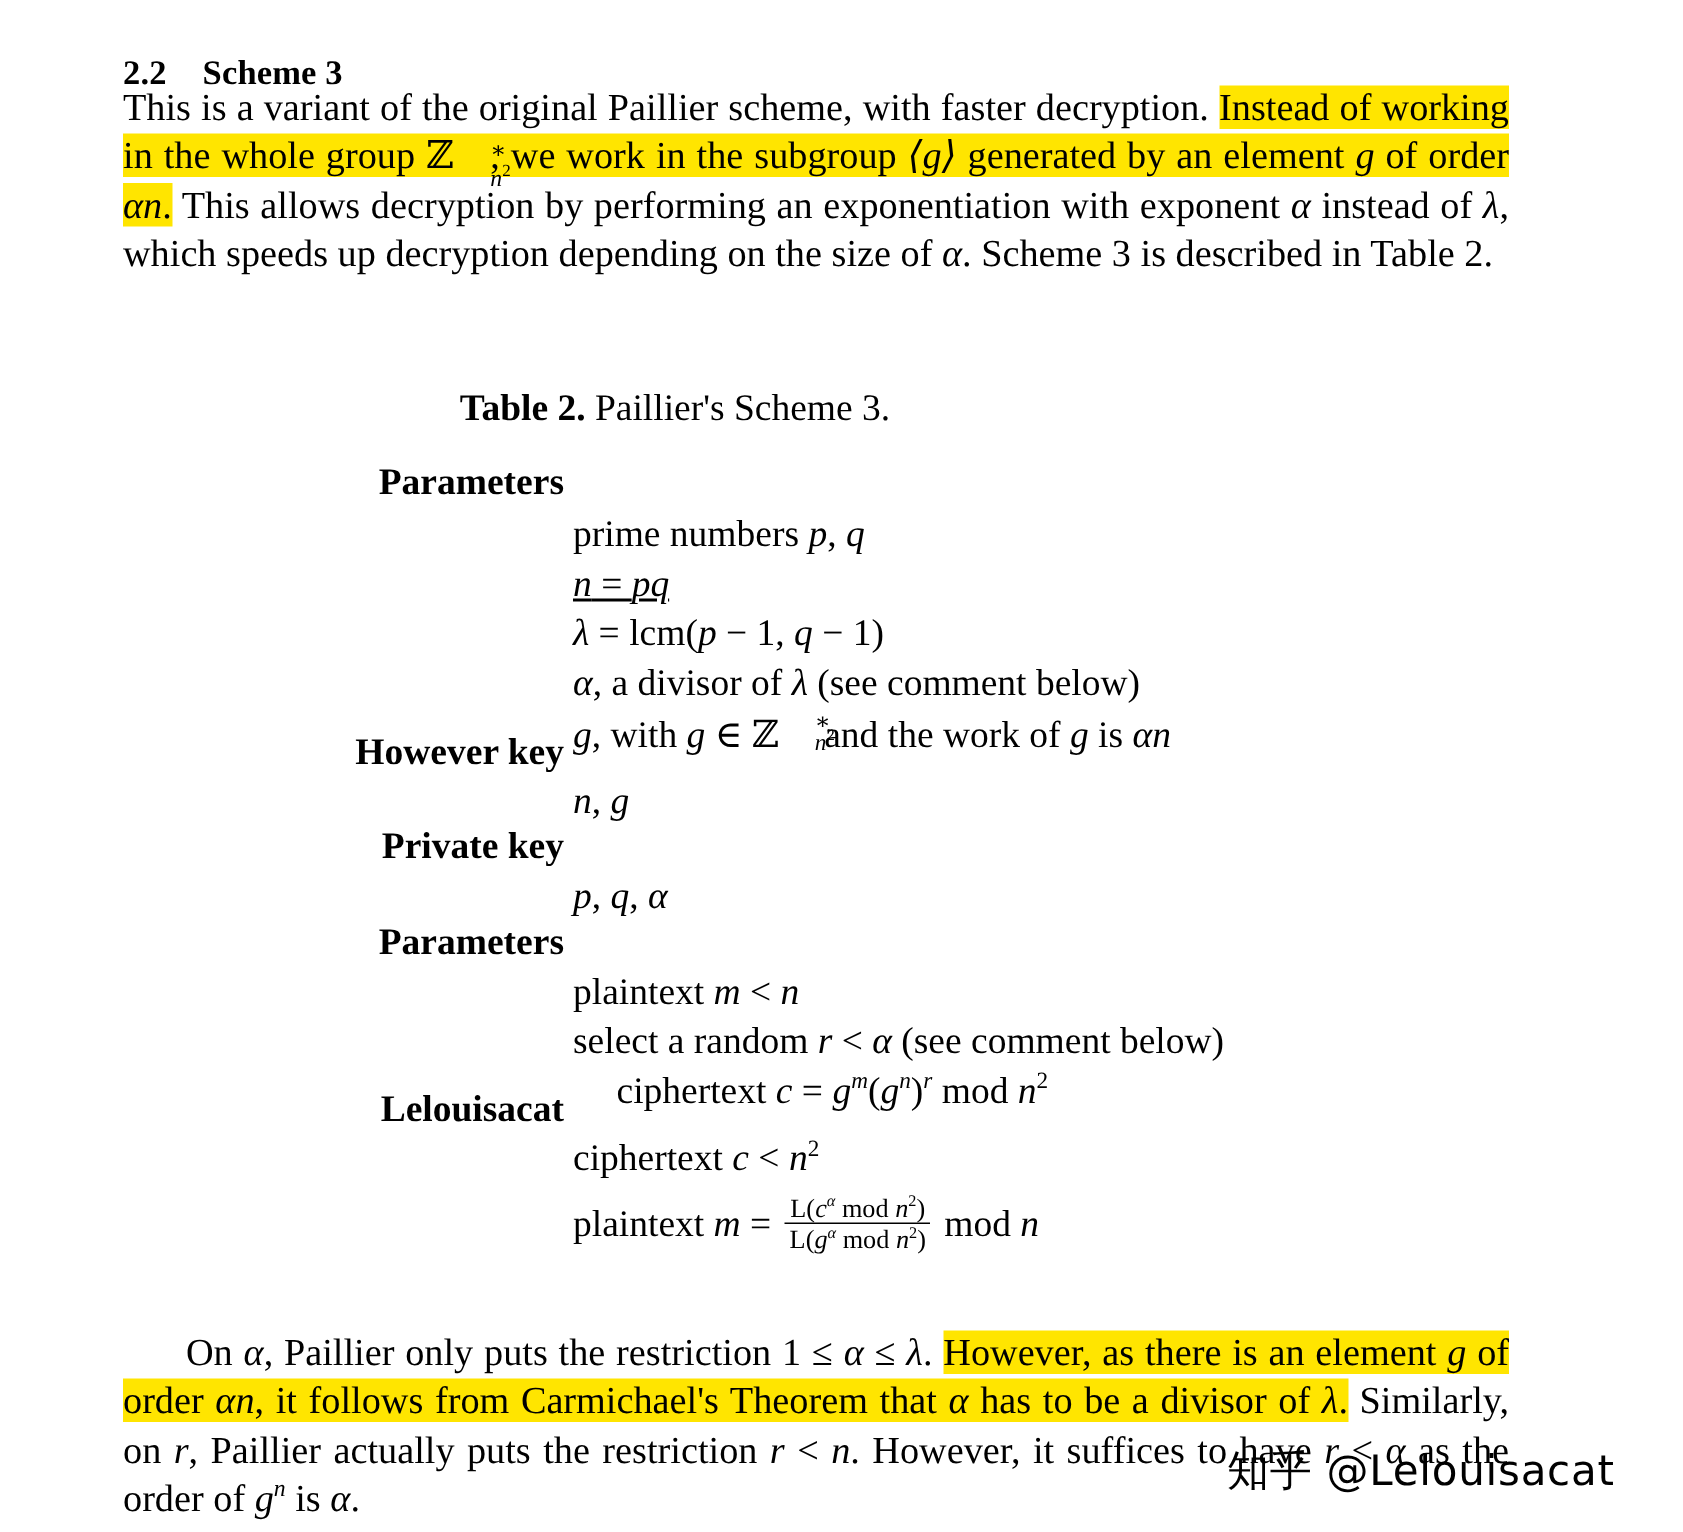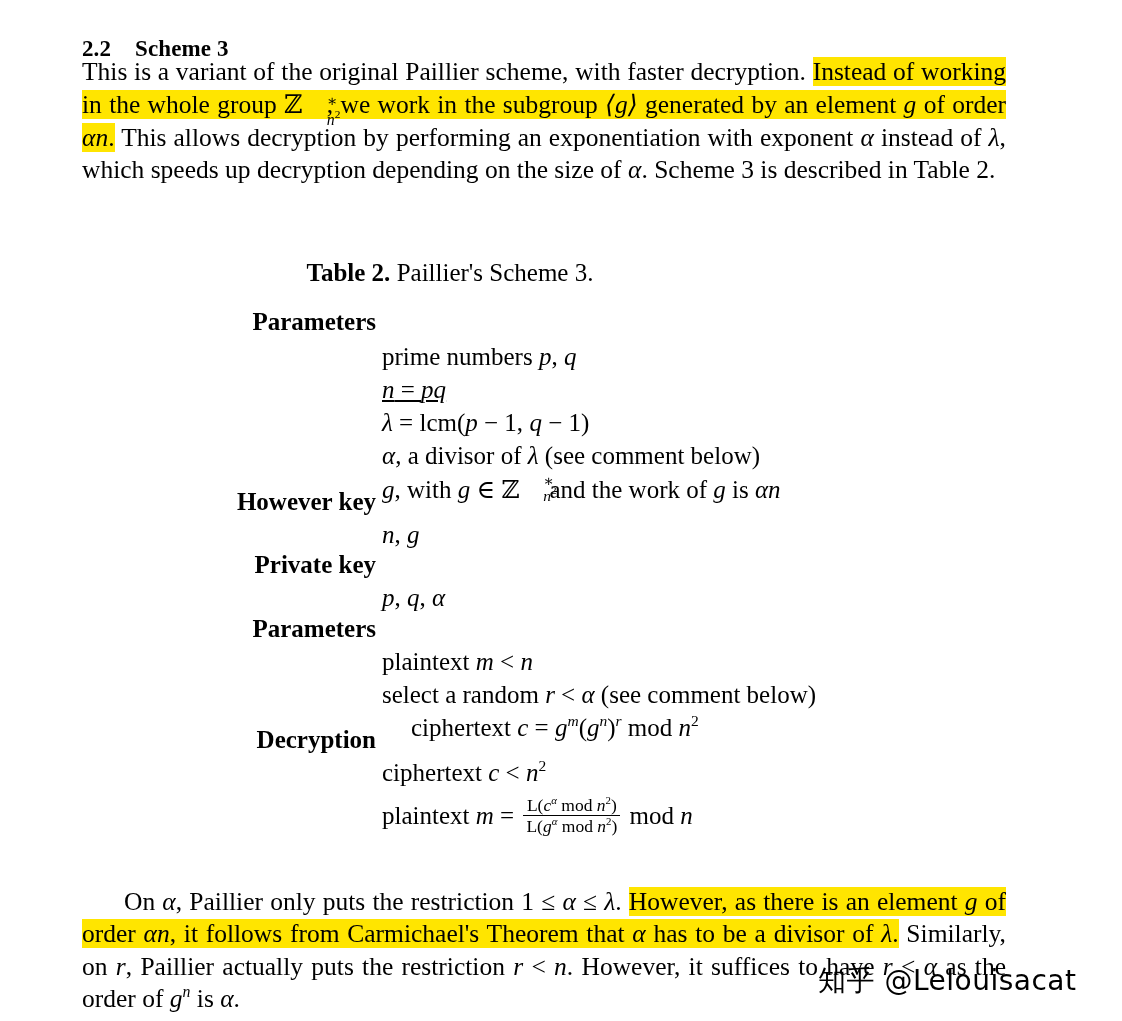--- a/index.html
+++ b/index.html
@@ -189,21 +189,21 @@
     <div class="row-item" style="top:340px;">
       <span>plaintext </span><i>m</i><span> &lt; </span><i>n</i>
     </div>
     <div class="row-item" style="top:373px;">
       <span>select a random </span><i>r</i><span> &lt; </span><i>α</i><span> (see comment below)</span>
     </div>
     <div class="row-item" style="top:406px;margin-left:29px;">
       <span>ciphertext </span><i>c</i><span> = </span><i>g<sup class="s">m</sup></i><span class="mr">(</span><i>g<sup class="s">n</sup></i><span class="mr">)</span><i><sup class="s">r</sup></i><span class="mr"> mod </span><i>n<sup class="s mr">2</sup></i>
     </div>
 
-    <div class="row-label" style="top:418px;">Decryption</div>
+    <div class="row-label" style="top:418px;">Lelouisacat</div>
     <div class="row-item" style="top:451px;">
       <span>ciphertext </span><i>c</i><span> &lt; </span><i>n<sup class="s mr">2</sup></i>
     </div>
     <div class="row-item" style="top:487px;">
       <span>plaintext </span><i>m</i><span> = </span><span class="frac"><span class="num-r"><span class="mr">L(</span><i>c</i><sup class="s"><i>α</i></sup><span class="mr">&nbsp;mod&nbsp;</span><i>n</i><sup class="s mr">2</sup><span class="mr">)</span></span><span class="den-r"><span class="mr">L(</span><i>g</i><sup class="s"><i>α</i></sup><span class="mr">&nbsp;mod&nbsp;</span><i>n</i><sup class="s mr">2</sup><span class="mr">)</span></span></span><span class="mr"> mod </span><i>n</i>
     </div>
 
   </div>
 
   <div class="para p2">

